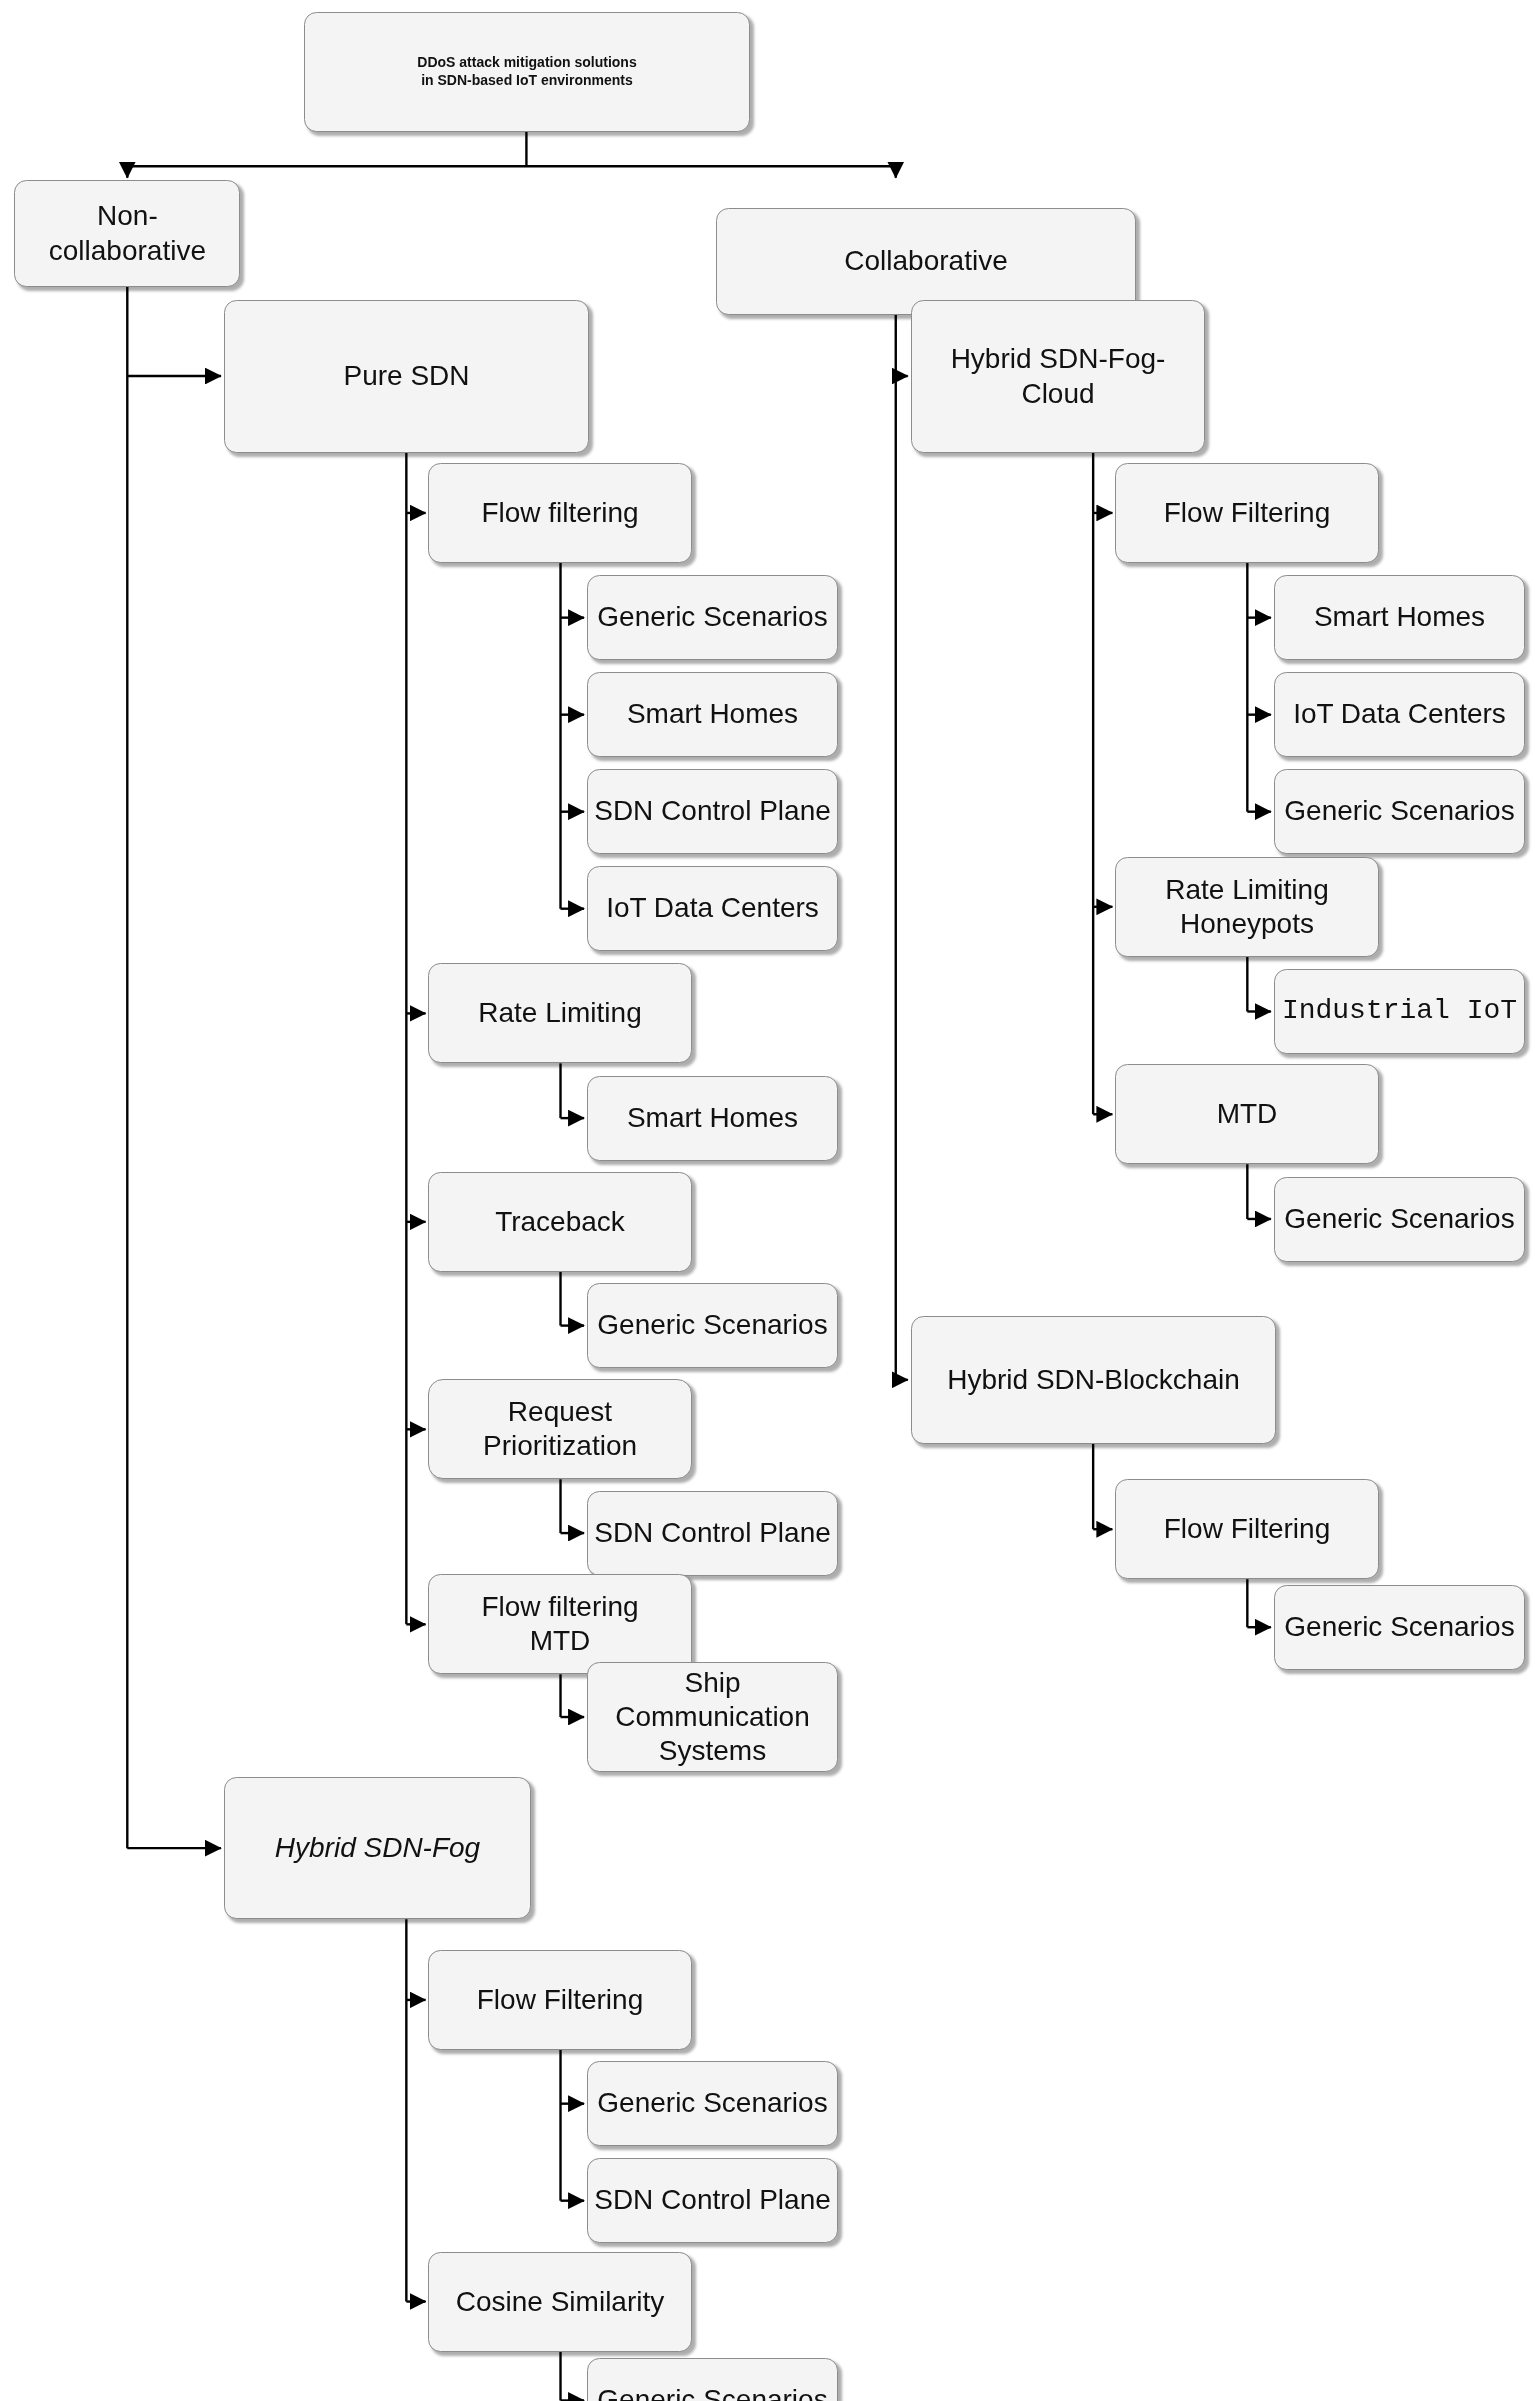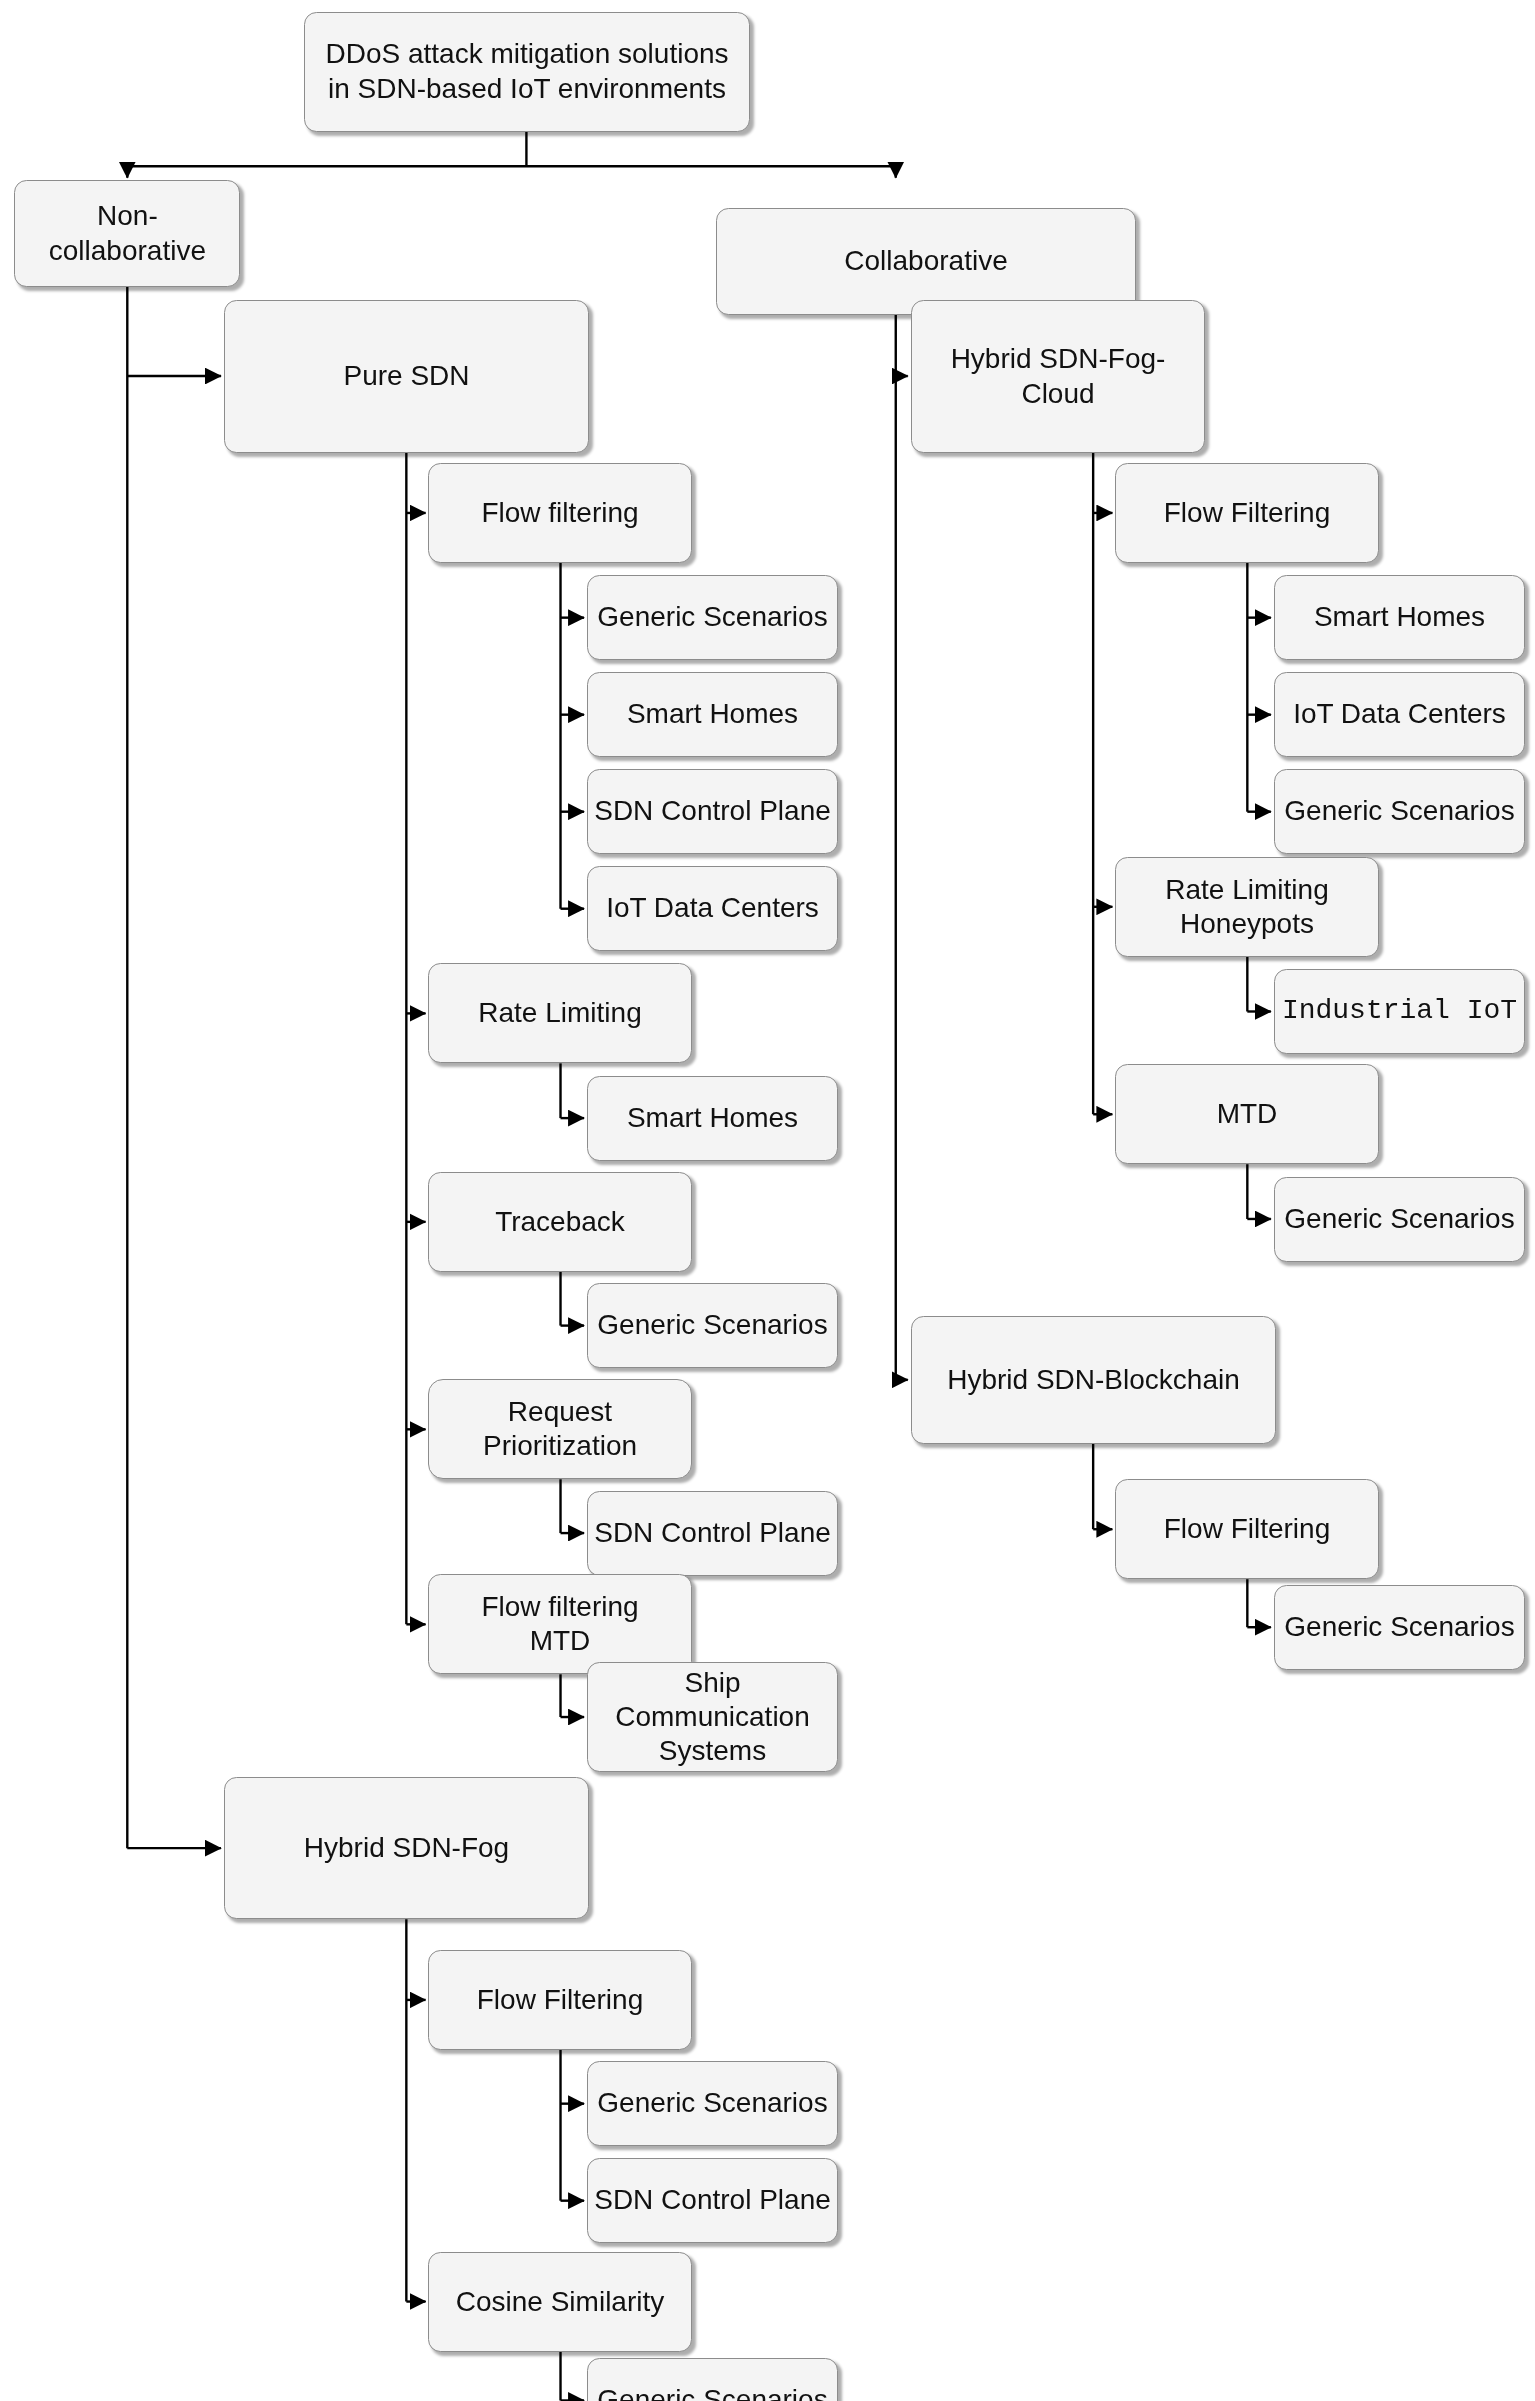--- a/index.html
+++ b/index.html
@@ -20,21 +20,21 @@
     box-shadow:3.4px 3.4px 2.9px rgba(0,0,0,0.32);
     display:flex;align-items:center;justify-content:center;
     text-align:center;
     color:#111111;
     font-size:28px;
     line-height:1.22;
     padding:1.9px 4.8px;
     white-space:pre-line;
     -webkit-font-smoothing:antialiased;
   }
-  .node.root{font-size:28px;}
+  .node.root{font-size:14px;font-weight:bold;}
 </style>
 </head>
 <body>
 
 <div id="root">
   <svg id="edges" xmlns="http://www.w3.org/2000/svg" viewBox="0 0 3198 5124" width="1536" height="2461">
     <defs>
       <marker id="arrow" viewBox="0 0 10 10" refX="9.5" refY="5" markerWidth="7" markerHeight="7" orient="auto-start-reverse">
         <path d="M 0 0 L 10 5 L 0 10 z" fill="#000000"></path>
       </marker>
@@ -111,21 +111,21 @@
       <div class="node" style="left: 428px; top: 1172px; width: 264px; height: 100px;">Traceback</div>
       <div class="node" style="left: 587px; top: 1283px; width: 251px; height: 85px;">Generic Scenarios</div>
       <div class="node" style="left: 428px; top: 1379px; width: 264px; height: 100px; border-radius: 15px;">Request
 Prioritization</div>
       <div class="node" style="left: 587px; top: 1491px; width: 251px; height: 85px;">SDN Control Plane</div>
       <div class="node" style="left: 428px; top: 1574px; width: 264px; height: 100px;">Flow filtering
 MTD</div>
       <div class="node" style="left: 587px; top: 1662px; width: 251px; height: 110px;">Ship
 Communication
 Systems</div>
-      <div class="node" style="left: 224px; top: 1777px; width: 365px; height: 142px;">Hybrid SDN-Fog</div>
+      <div class="node" style="left: 224px; top: 1777px; width: 307px; height: 142px; font-style: italic;">Hybrid SDN-Fog</div>
       <div class="node" style="left: 428px; top: 1950px; width: 264px; height: 100px;">Flow Filtering</div>
       <div class="node" style="left: 587px; top: 2061px; width: 251px; height: 85px;">Generic Scenarios</div>
       <div class="node" style="left: 587px; top: 2158px; width: 251px; height: 85px;">SDN Control Plane</div>
       <div class="node" style="left: 428px; top: 2252px; width: 264px; height: 100px;">Cosine Similarity</div>
       <div class="node" style="left: 587px; top: 2358px; width: 251px; height: 85px;">Generic Scenarios</div>
       <div class="node" style="left: 911px; top: 300px; width: 294px; height: 153px;">Hybrid SDN-Fog-Cloud</div>
       <div class="node" style="left: 1115px; top: 463px; width: 264px; height: 100px;">Flow Filtering</div>
       <div class="node" style="left: 1274px; top: 575px; width: 251px; height: 85px;">Smart Homes</div>
       <div class="node" style="left: 1274px; top: 672px; width: 251px; height: 85px;">IoT Data Centers</div>
       <div class="node" style="left: 1274px; top: 769px; width: 251px; height: 85px;">Generic Scenarios</div>

